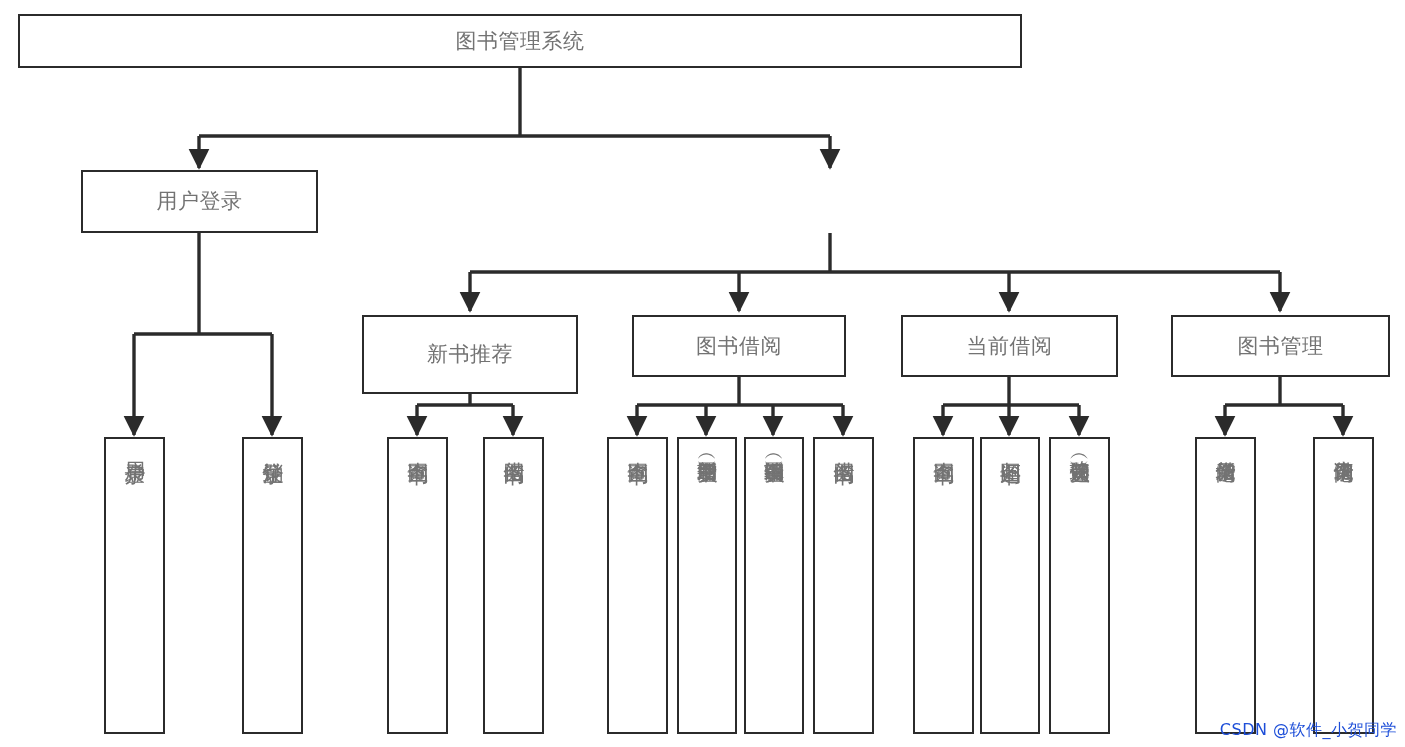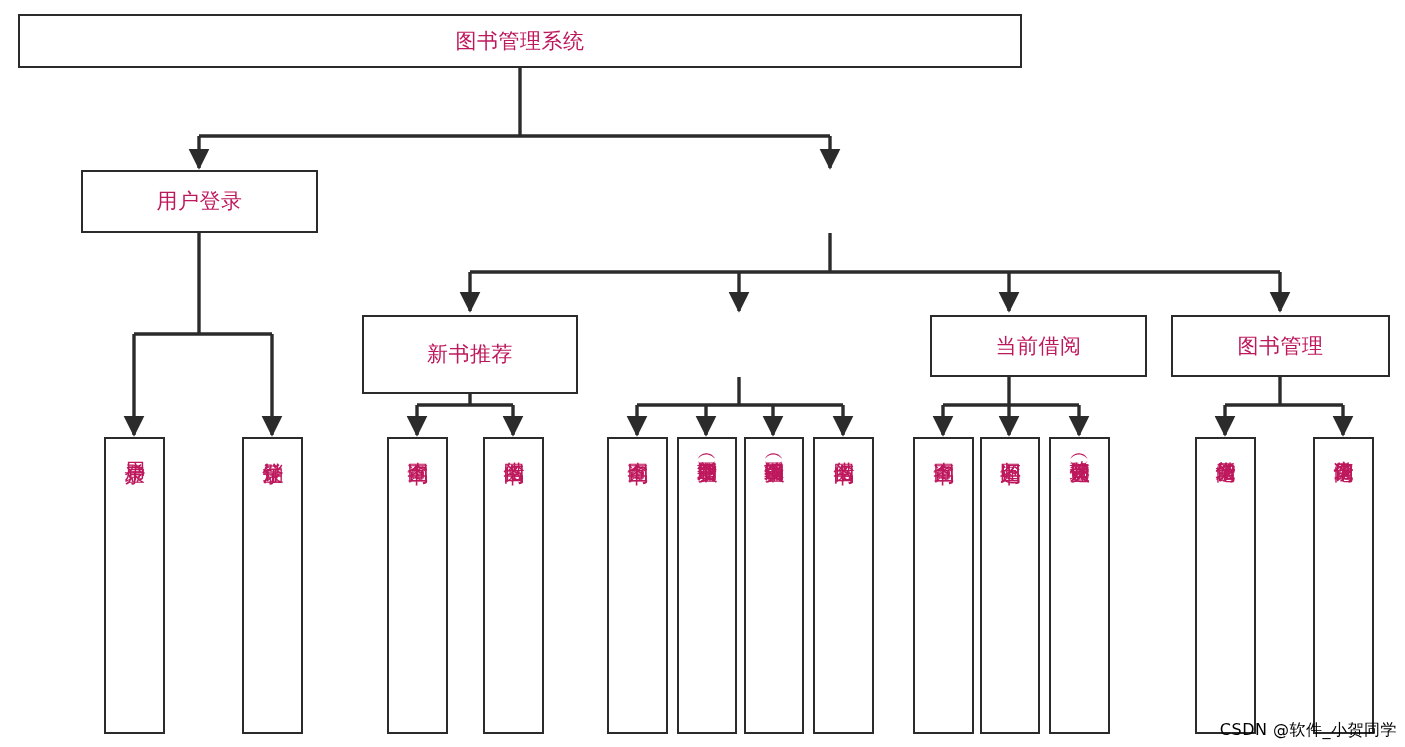--- a/index.html
+++ b/index.html
@@ -27,21 +27,21 @@
     pointer-events: none;
   }
   .node {
     position: absolute;
     box-sizing: border-box;
     background: #ffffff;
     border: 2.5px solid #2b2b2b;
     display: flex;
     align-items: center;
     justify-content: center;
-    color: #be185d;
+    color: #737373;
     font-family: Liberation Serif, serif;
   }
   .node-label {
     display: block;
     text-align: center;
     line-height: 1.18;
     white-space: nowrap;
   }
   .node.horizontal .node-label {
     font-size: 21px;
@@ -66,21 +66,21 @@
   }
   .node.vertical.tall-text .node-label {
     font-size: 20px;
     letter-spacing: 0.5px;
   }
   #watermark {
     position: absolute;
     right: 8px;
     bottom: 6px;
     font-size: 16px;
-    color: #000000;
+    color: #1d4ed8;
     letter-spacing: 0.5px;
     white-space: nowrap;
     user-select: none;
   }
 </style>
 </head>
 <body>
 
 <div id="diagram-root">
 
@@ -138,21 +138,24 @@
     <span class="node-label">图书管理系统</span>
   </div>
 
   <div class="node horizontal" style="left:81px; top:170px; width:237px; height:63px;">
     <span class="node-label">用户登录</span>
   </div>
 
   <div class="node horizontal" style="left:362px; top:315px; width:216px; height:79px;">
     <span class="node-label">新书推荐</span>
   </div>
-  <div class="node horizontal" style="left:930px; top:315px; width:217px; height:62px;">
+  <div class="node horizontal" style="left:632px; top:315px; width:214px; height:62px;">
+    <span class="node-label">图书借阅</span>
+  </div>
+  <div class="node horizontal" style="left:901px; top:315px; width:217px; height:62px;">
     <span class="node-label">当前借阅</span>
   </div>
   <div class="node horizontal" style="left:1171px; top:315px; width:219px; height:62px;">
     <span class="node-label">图书管理</span>
   </div>
 
   <div class="node vertical" style="left:104px; top:437px; width:61px; height:297px;">
     <span class="node-label">用户登录</span>
   </div>
   <div class="node vertical" style="left:242px; top:437px; width:61px; height:297px;">

